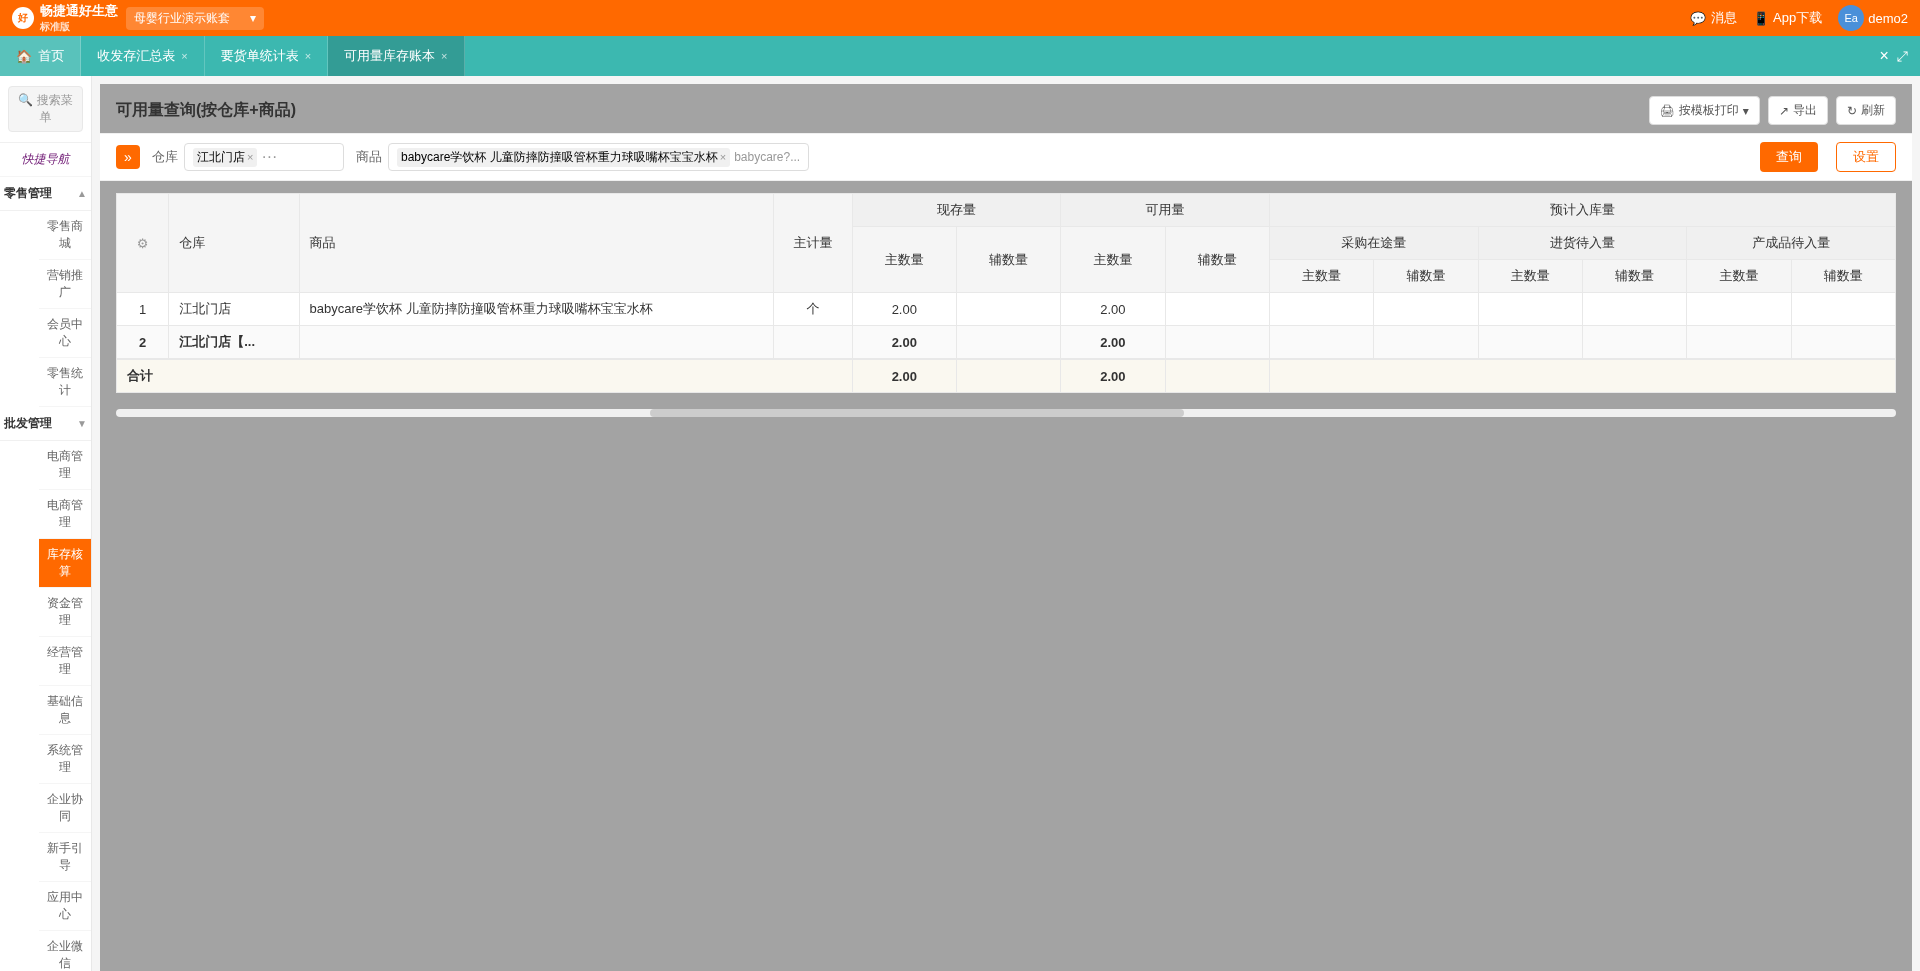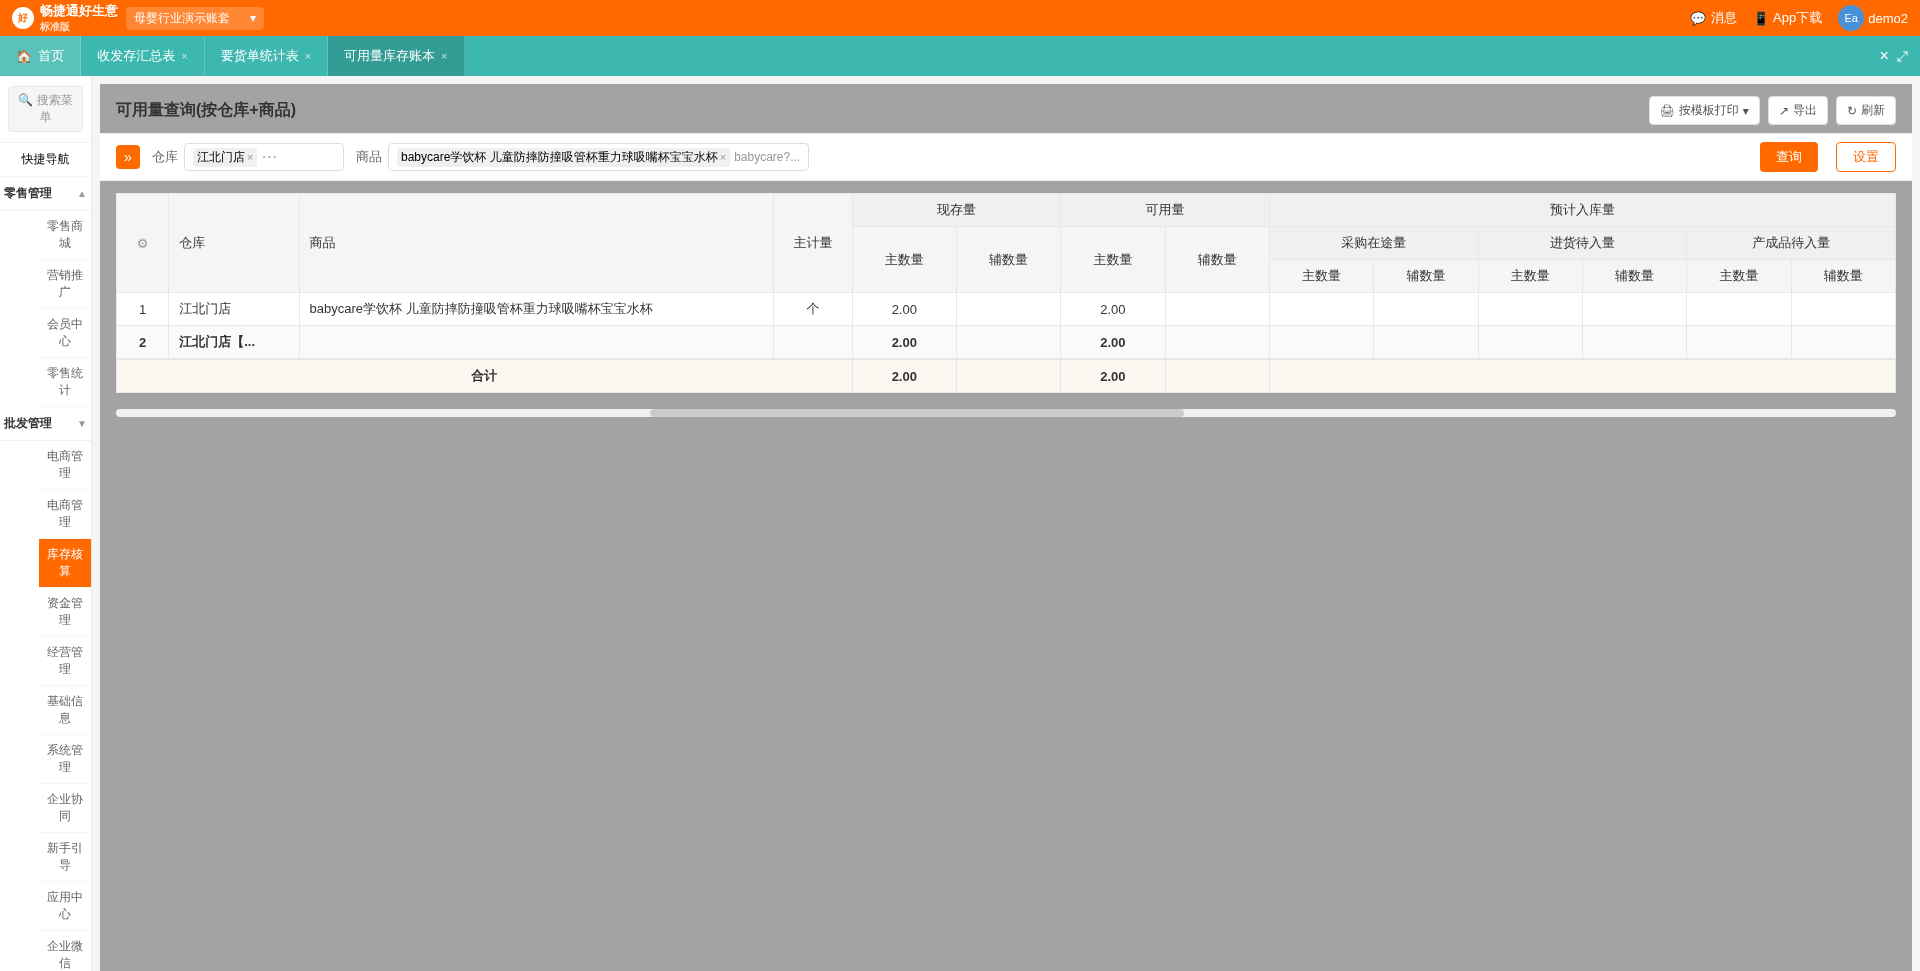--- a/index.html
+++ b/index.html
@@ -80,22 +80,23 @@
       font-size: 12px;
       color: #999;
       cursor: pointer;
       text-align: center;
     }
     .sidebar-nav-item {
       padding: 8px 4px;
       border-bottom: 1px solid #f5f5f5;
       text-align: center;
       cursor: pointer;
-      color: #000000;
+      color: #701a75;
       font-size: 12px;
+      font-style: italic;
     }
     .sidebar-section {
       padding: 8px 4px;
       display: flex;
       align-items: center;
       justify-content: space-between;
       cursor: pointer;
       color: #333;
       font-size: 12px;
       font-weight: bold;
@@ -535,21 +536,21 @@
               <td></td>
               <td></td>
               <td></td>
               <td></td>
               <td></td>
               <td></td>
             </tr>
           </tbody>
           <tfoot>
             <tr class="table-footer">
-              <td colspan="4" style="text-align:center;font-weight:bold;background:#faf8f0;">
+              <td colspan="4" style="text-align:left;font-weight:bold;background:#faf8f0;">
                 <span>合计</span>
               </td>
               <td style="font-weight:bold;background:#faf8f0;">
                 <span>2.00</span>
               </td>
               <td style="background:#faf8f0;"></td>
               <td style="font-weight:bold;background:#faf8f0;">
                 <span>2.00</span>
               </td>
               <td style="background:#faf8f0;"></td>

